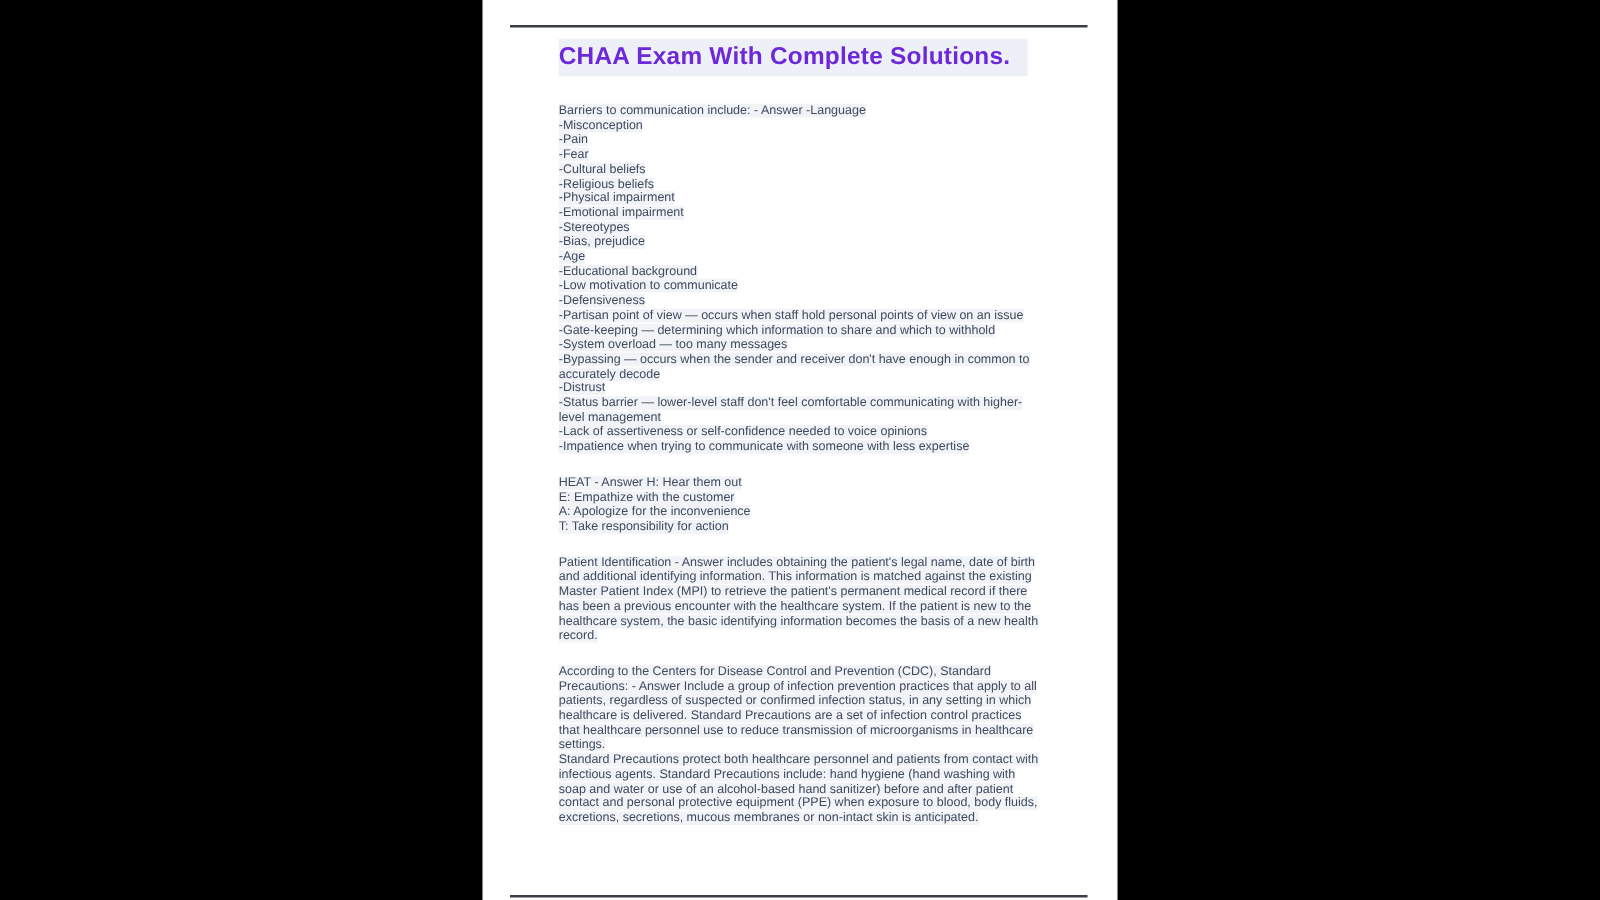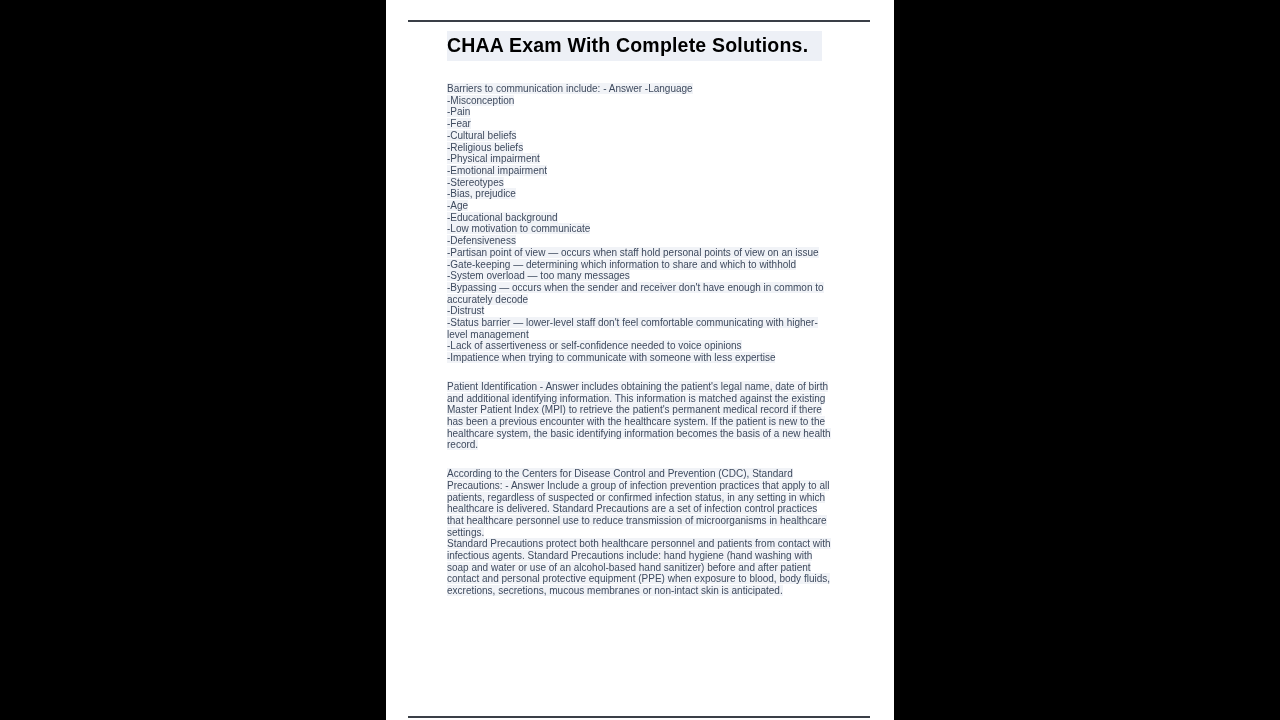--- a/index.html
+++ b/index.html
@@ -34,21 +34,21 @@
   }
   .rule-top { top: 20px; }
   .rule-bottom { top: 716px; }
   .doc-title {
     position: absolute;
     left: 61px;
     top: 31px;
     margin: 0;
     font-size: 19.5px;
     font-weight: bold;
-    color: #000000;
+    color: #6d28d9;
     letter-spacing: 0.2px;
     white-space: nowrap;
   }
   .doc-title .hl {
     background: #edf0f6;
     padding: 3px 14px 4px 0;
     display: inline-block;
   }
   .doc-body {
     position: absolute;
@@ -92,19 +92,23 @@
 -Low motivation to communicate
 -Defensiveness
 -Partisan point of view — occurs when staff hold personal points of view on an issue
 -Gate-keeping — determining which information to share and which to withhold
 -System overload — too many messages
 -Bypassing — occurs when the sender and receiver don't have enough in common to accurately decode
 -Distrust
 -Status barrier — lower-level staff don't feel comfortable communicating with higher-level management
 -Lack of assertiveness or self-confidence needed to voice opinions
 -Impatience when trying to communicate with someone with less expertise</span></p>
+      <p class="para"><span class="hl">HEAT - Answer H: Hear them out
+E: Empathize with the customer
+A: Apologize for the inconvenience
+T: Take responsibility for action</span></p>
       <p class="para"><span class="hl">Patient Identification - Answer includes obtaining the patient's legal name, date of birth and additional identifying information. This information is matched against the existing Master Patient Index (MPI) to retrieve the patient's permanent medical record if there has been a previous encounter with the healthcare system. If the patient is new to the healthcare system, the basic identifying information becomes the basis of a new health record.</span></p>
       <p class="para"><span class="hl">According to the Centers for Disease Control and Prevention (CDC), Standard Precautions: - Answer Include a group of infection prevention practices that apply to all patients, regardless of suspected or confirmed infection status, in any setting in which healthcare is delivered. Standard Precautions are a set of infection control practices that healthcare personnel use to reduce transmission of microorganisms in healthcare settings.
 Standard Precautions protect both healthcare personnel and patients from contact with infectious agents. Standard Precautions include: hand hygiene (hand washing with soap and water or use of an alcohol-based hand sanitizer) before and after patient contact and personal protective equipment (PPE) when exposure to blood, body fluids, excretions, secretions, mucous membranes or non-intact skin is anticipated.</span></p>
     </div>
     <div class="rule rule-bottom"></div>
   </div>
 </div>
 
 </body></html>

